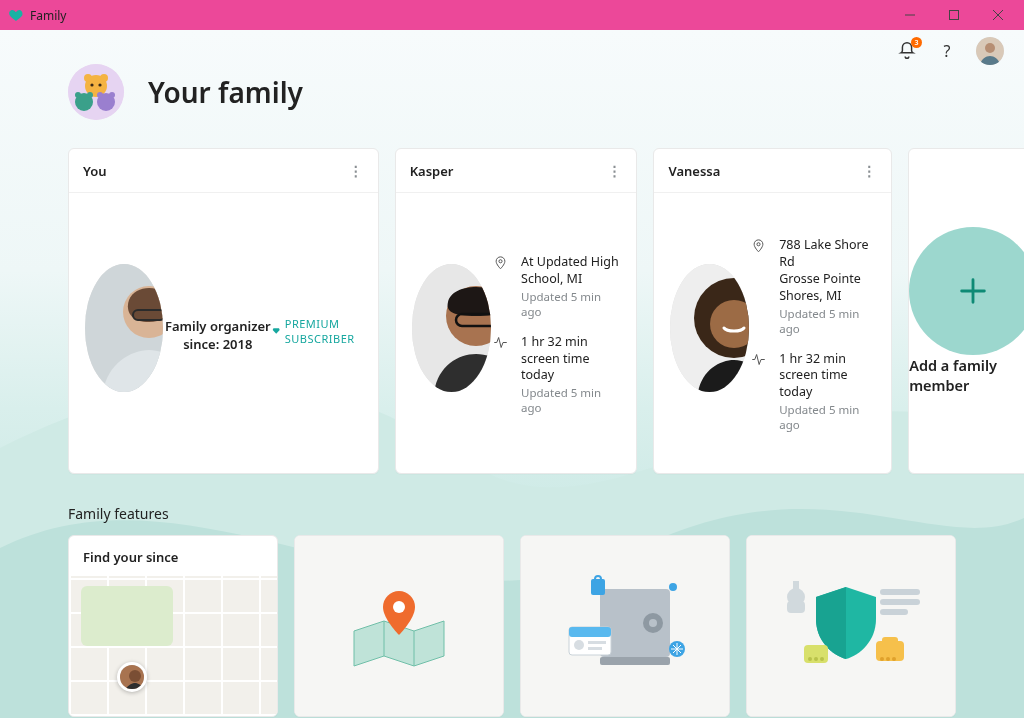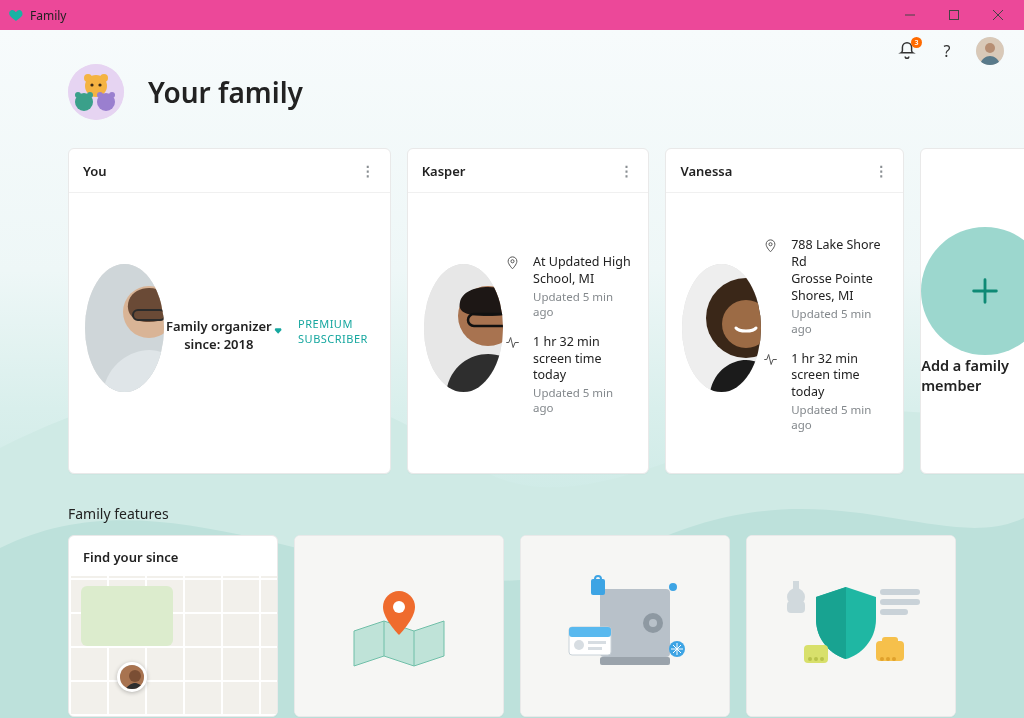--- a/index.html
+++ b/index.html
@@ -40,21 +40,21 @@
   .logo{width:56px;height:56px;border-radius:50%;background:#e9d8f0;display:flex;align-items:center;justify-content:center;position:relative;overflow:hidden;}
   .h1{font-size:28px;font-weight:600;}
 
   .grid{display:grid;grid-template-columns:repeat(4,1fr);gap:16px;margin-top:28px;}
   .card{background:var(--card-bg);border:1px solid var(--card-border);border-radius:6px;min-height:320px;box-shadow:0 1px 1px rgba(0,0,0,0.02);display:flex;flex-direction:column;}
   .card-head{display:flex;align-items:center;justify-content:space-between;padding:12px 14px;border-bottom:1px solid #f0f0f0;font-size:13px;font-weight:600;}
   .dots{color:#8a8f93;font-size:14px;letter-spacing:1px;cursor:pointer;}
   .card-body{flex:1;display:flex;flex-direction:row;align-items:center;padding:18px 16px 32px;}
   .pfp{width:128px;height:128px;border-radius:50%;background:#ddd;overflow:hidden;margin-top:4px;}
   .subtitle{font-size:13px;font-weight:600;margin-top:18px;text-align:center;}
-  .premium{display:flex;align-items:center;gap:16px;margin-top:10px;color:#16a79f;font-size:11px;letter-spacing:0.5px;}
+  .premium{display:flex;align-items:center;gap:4px;margin-top:10px;color:#16a79f;font-size:11px;letter-spacing:0.5px;}
   .premium svg{width:14px;height:14px;}
 
   .info{width:100%;margin-top:20px;}
   .info-row{display:flex;gap:12px;padding:6px 0 9px 0;}
   .info-ico{width:18px;flex:0 0 18px;color:#555;display:flex;justify-content:center;padding-top:1px;}
   .info-main{font-size:12.5px;line-height:1.35;}
   .info-sub{font-size:11.5px;color:var(--text-sub);margin-top:1px;}
 
   .addcard{display:flex;flex-direction:column;align-items:center;justify-content:center;cursor:pointer;}
   .addcircle{width:128px;height:128px;border-radius:50%;background:var(--teal);display:flex;align-items:center;justify-content:center;color:var(--teal-dark);}

